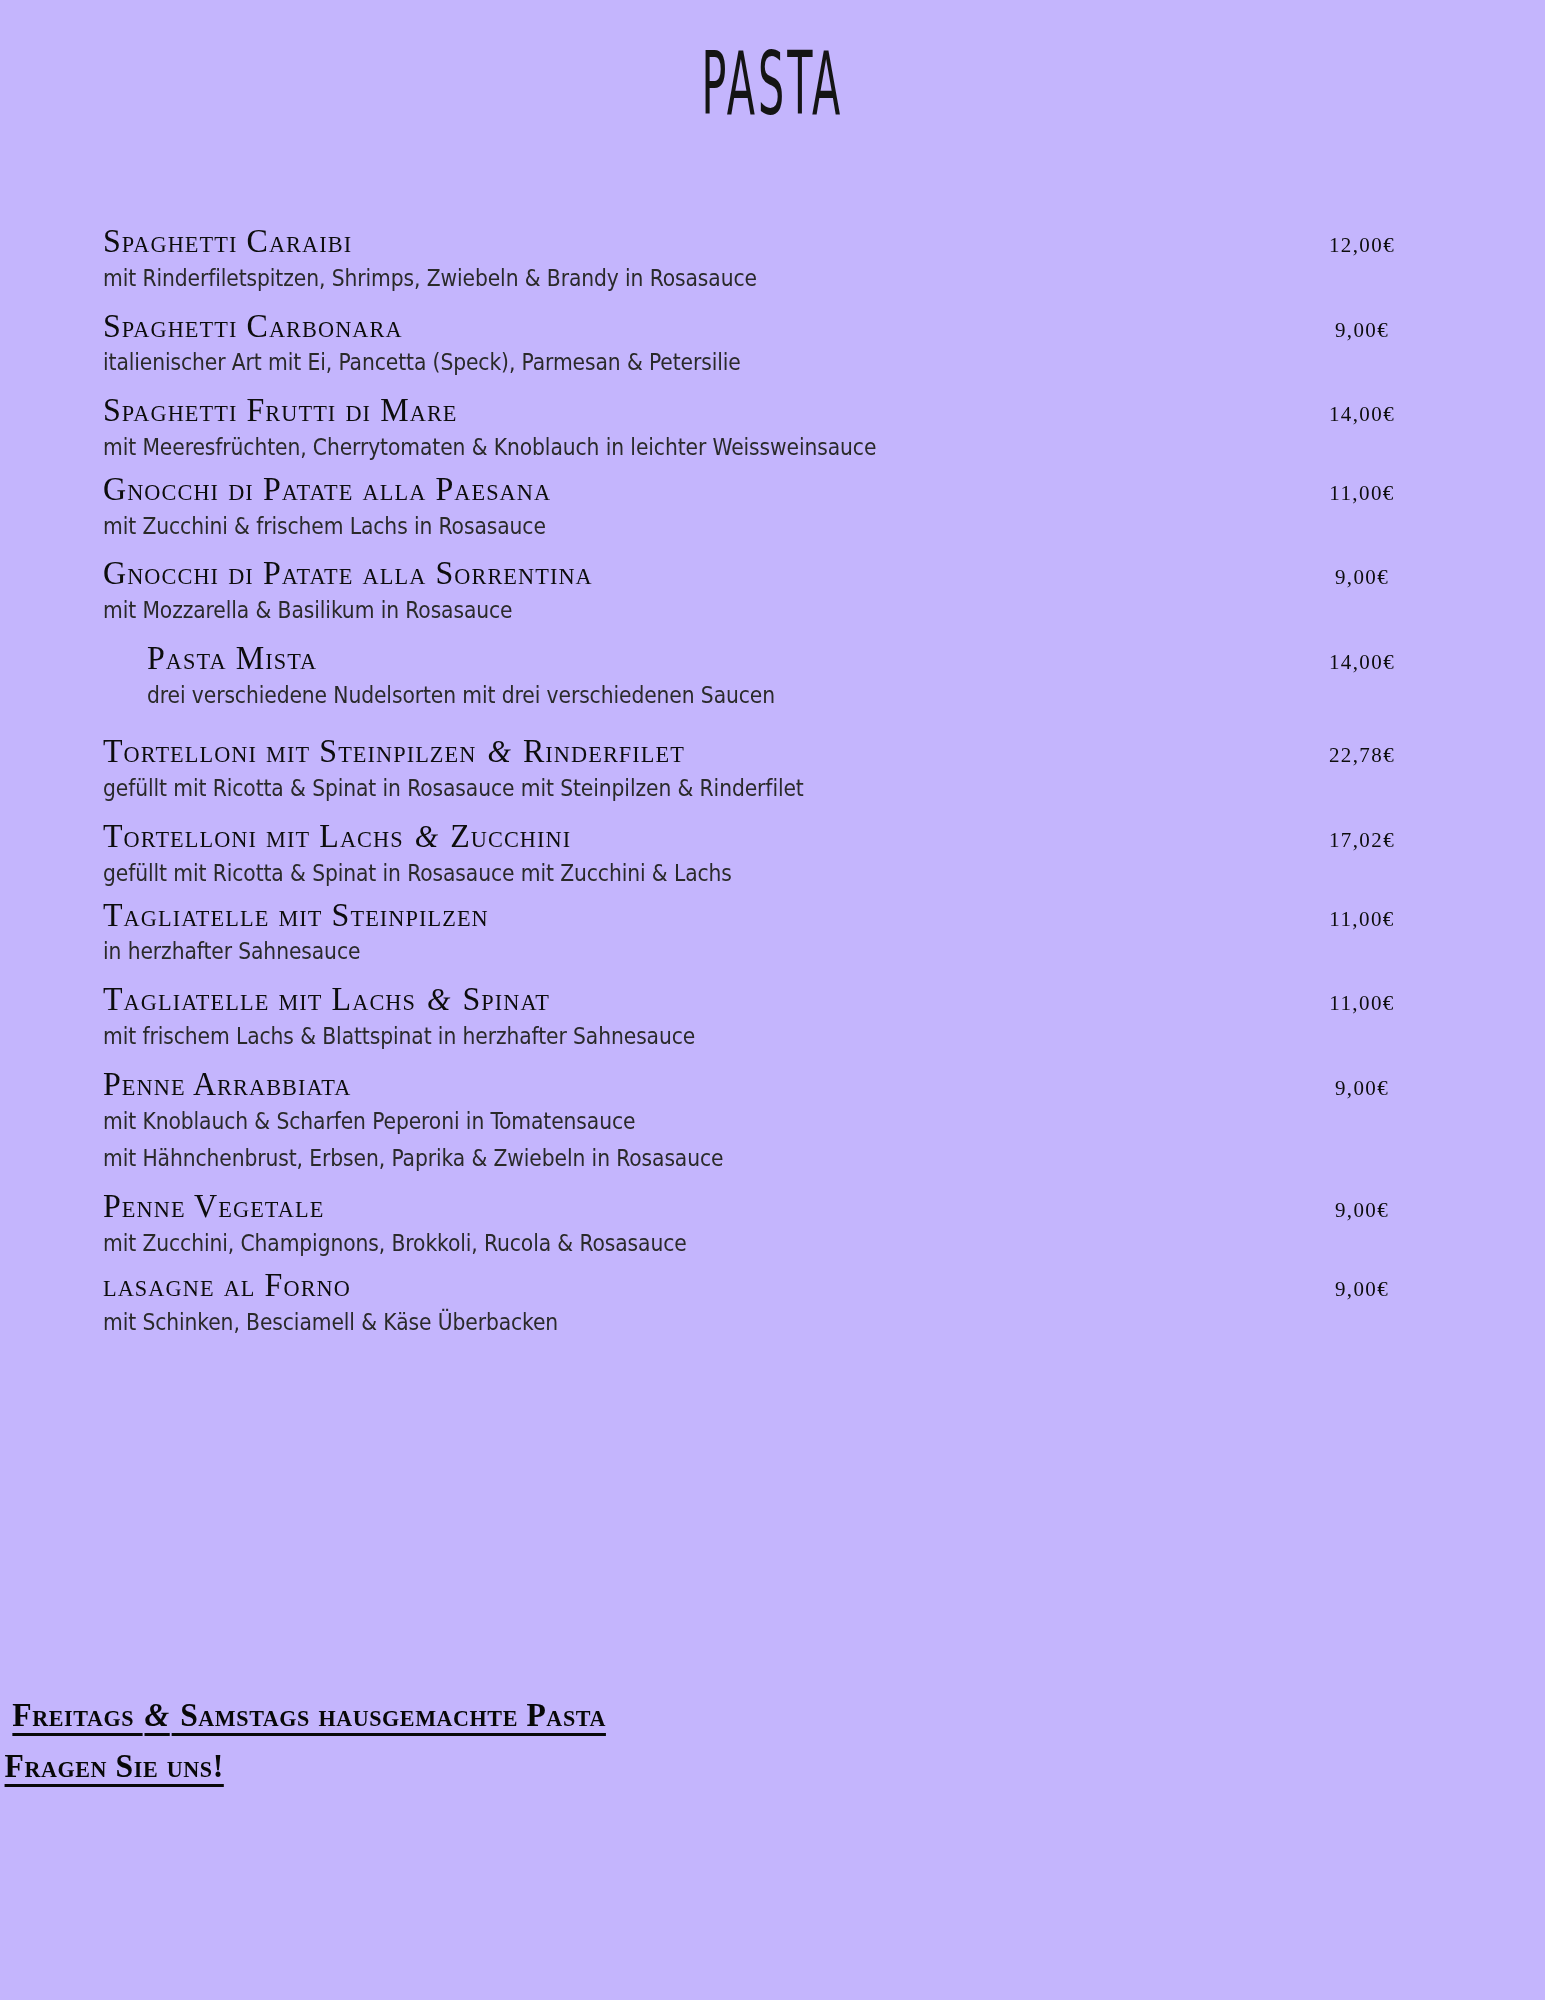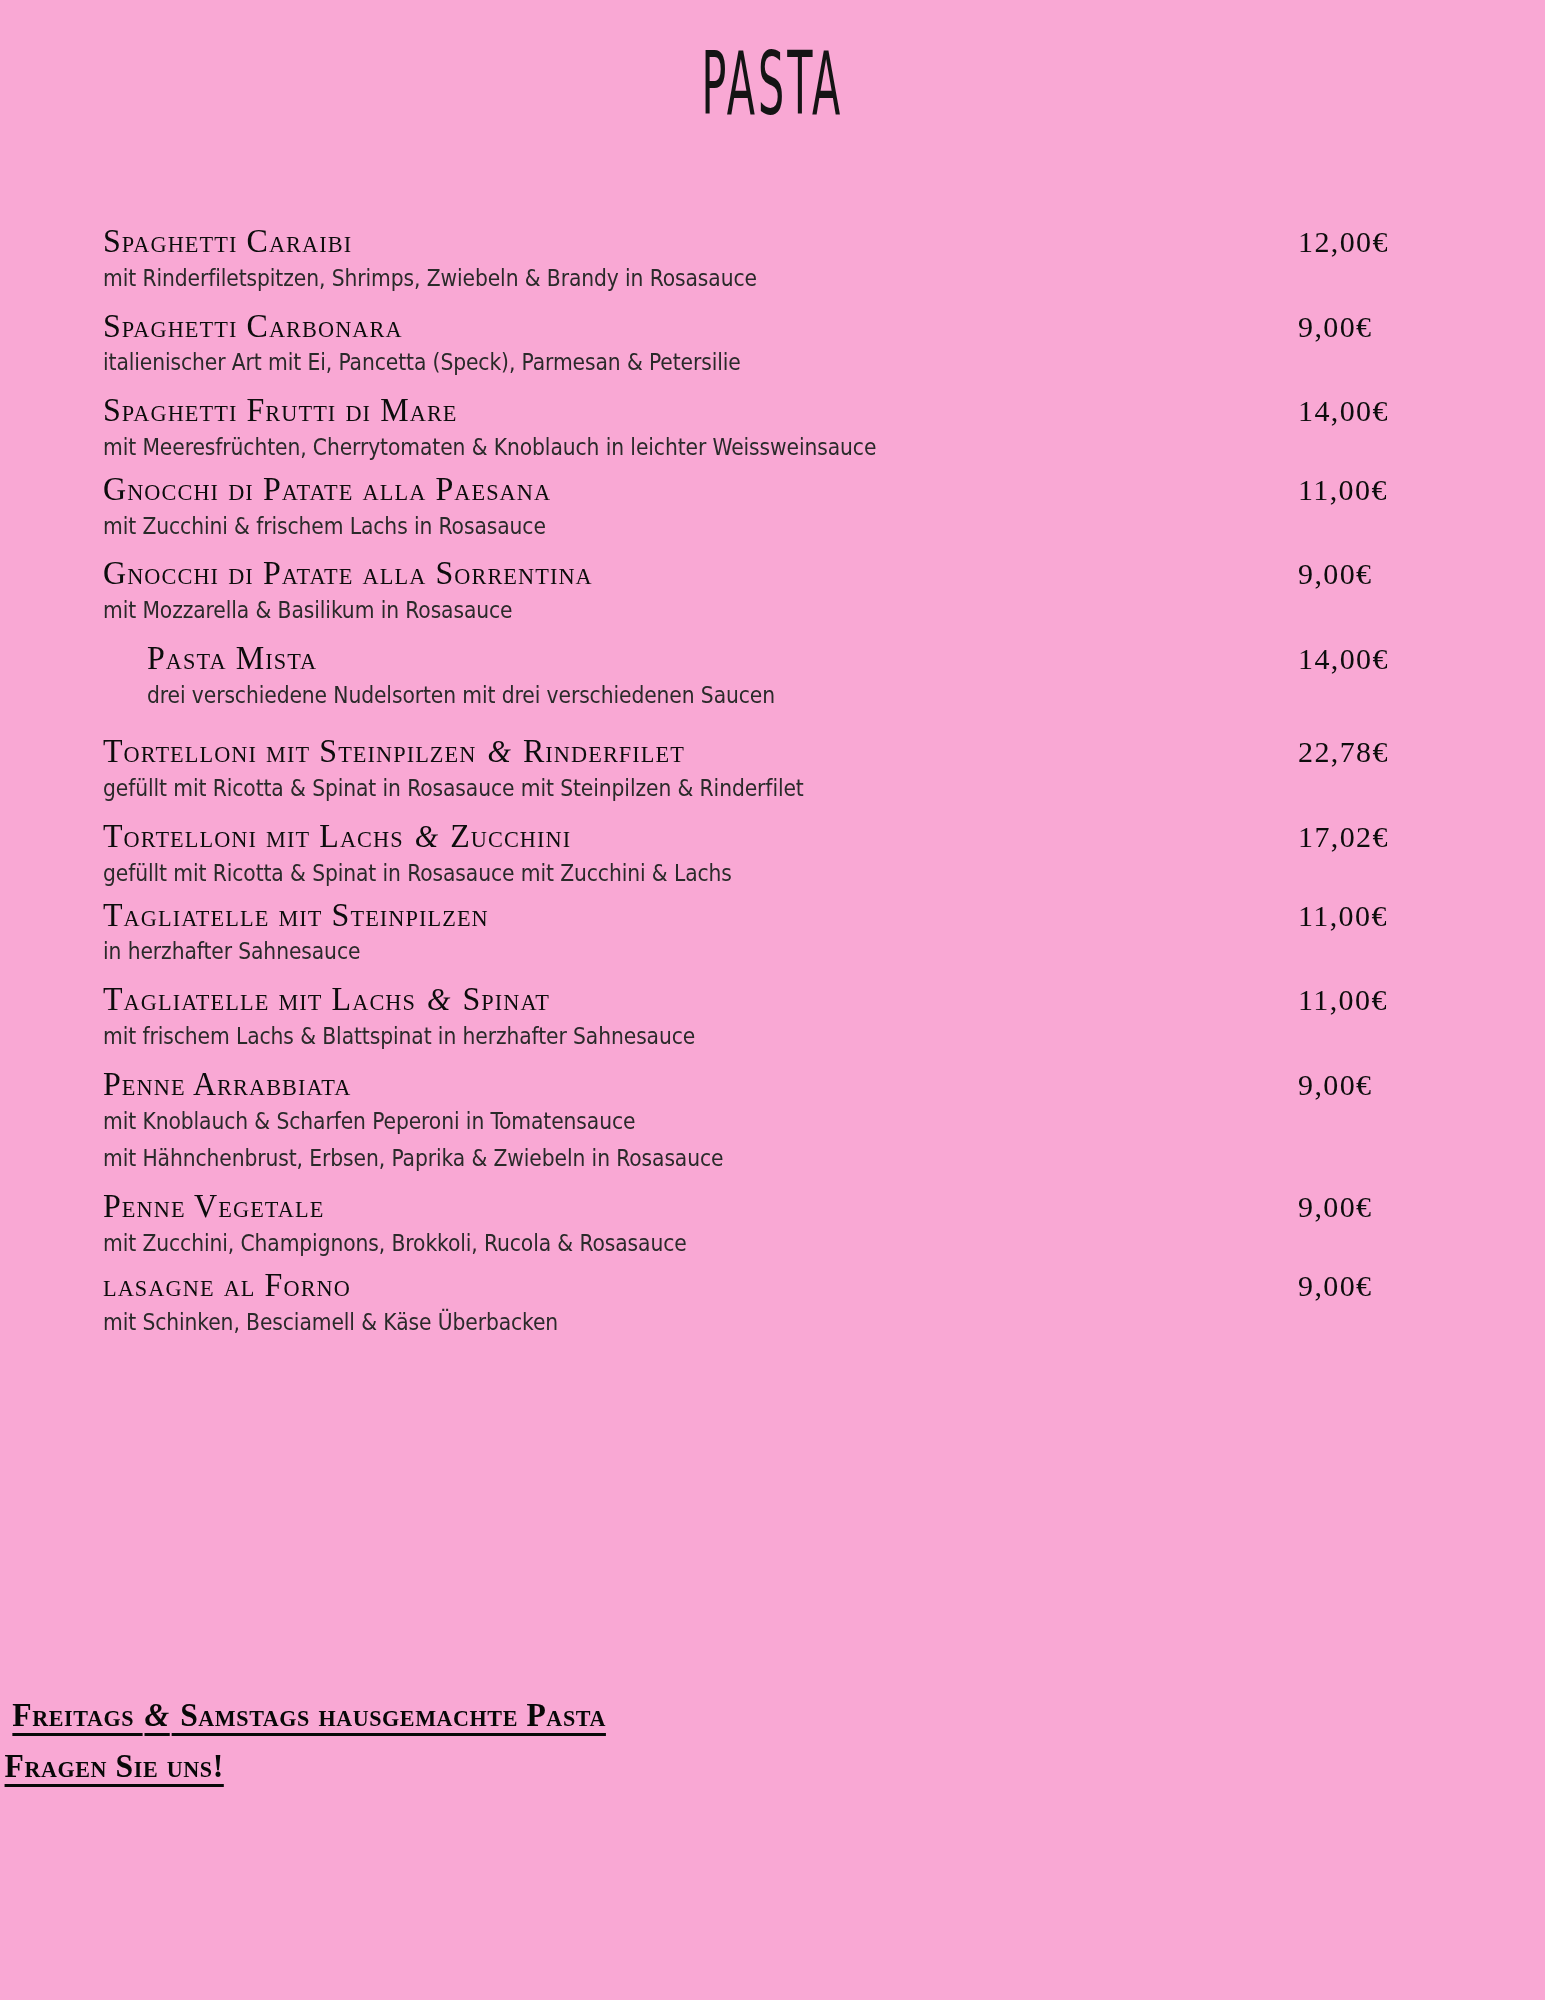--- a/index.html
+++ b/index.html
@@ -5,21 +5,21 @@
   html, body {
     margin: 0;
     padding: 0;
     background: #ffffff;
   }
 
   .page {
     position: relative;
     width: 1545px;
     height: 2000px;
-    background: #f9a8d4;
+    background: #c4b5fd;
     overflow: hidden;
     font-family: "Liberation Serif", serif;
     color: #111111;
   }
 
   
   .page-title {
     position: absolute;
     top: 40px;
     left: 0;
@@ -70,25 +70,25 @@
   .item-name .amp {
     font-family: "Liberation Serif", serif;
     font-style: italic;
     font-variant: normal;
     font-size: 31px;
     padding: 0 2px;
   }
 
   .item-price {
     font-family: "Liberation Serif", serif;
-    font-size: 30px;
+    font-size: 21px;
     letter-spacing: 1.4px;
     color: #0d0d0d;
     white-space: nowrap;
-    text-align: left;
+    text-align: center;
     min-width: 150px;
     padding-right: 22px;
     box-sizing: border-box;
   }
 
   .item-desc {
     font-family: "DejaVu Sans Condensed", "Liberation Sans Narrow", "Liberation Sans", sans-serif;
     font-size: 23.5px;
     color: #2a2a2a;
     line-height: 1.35;

